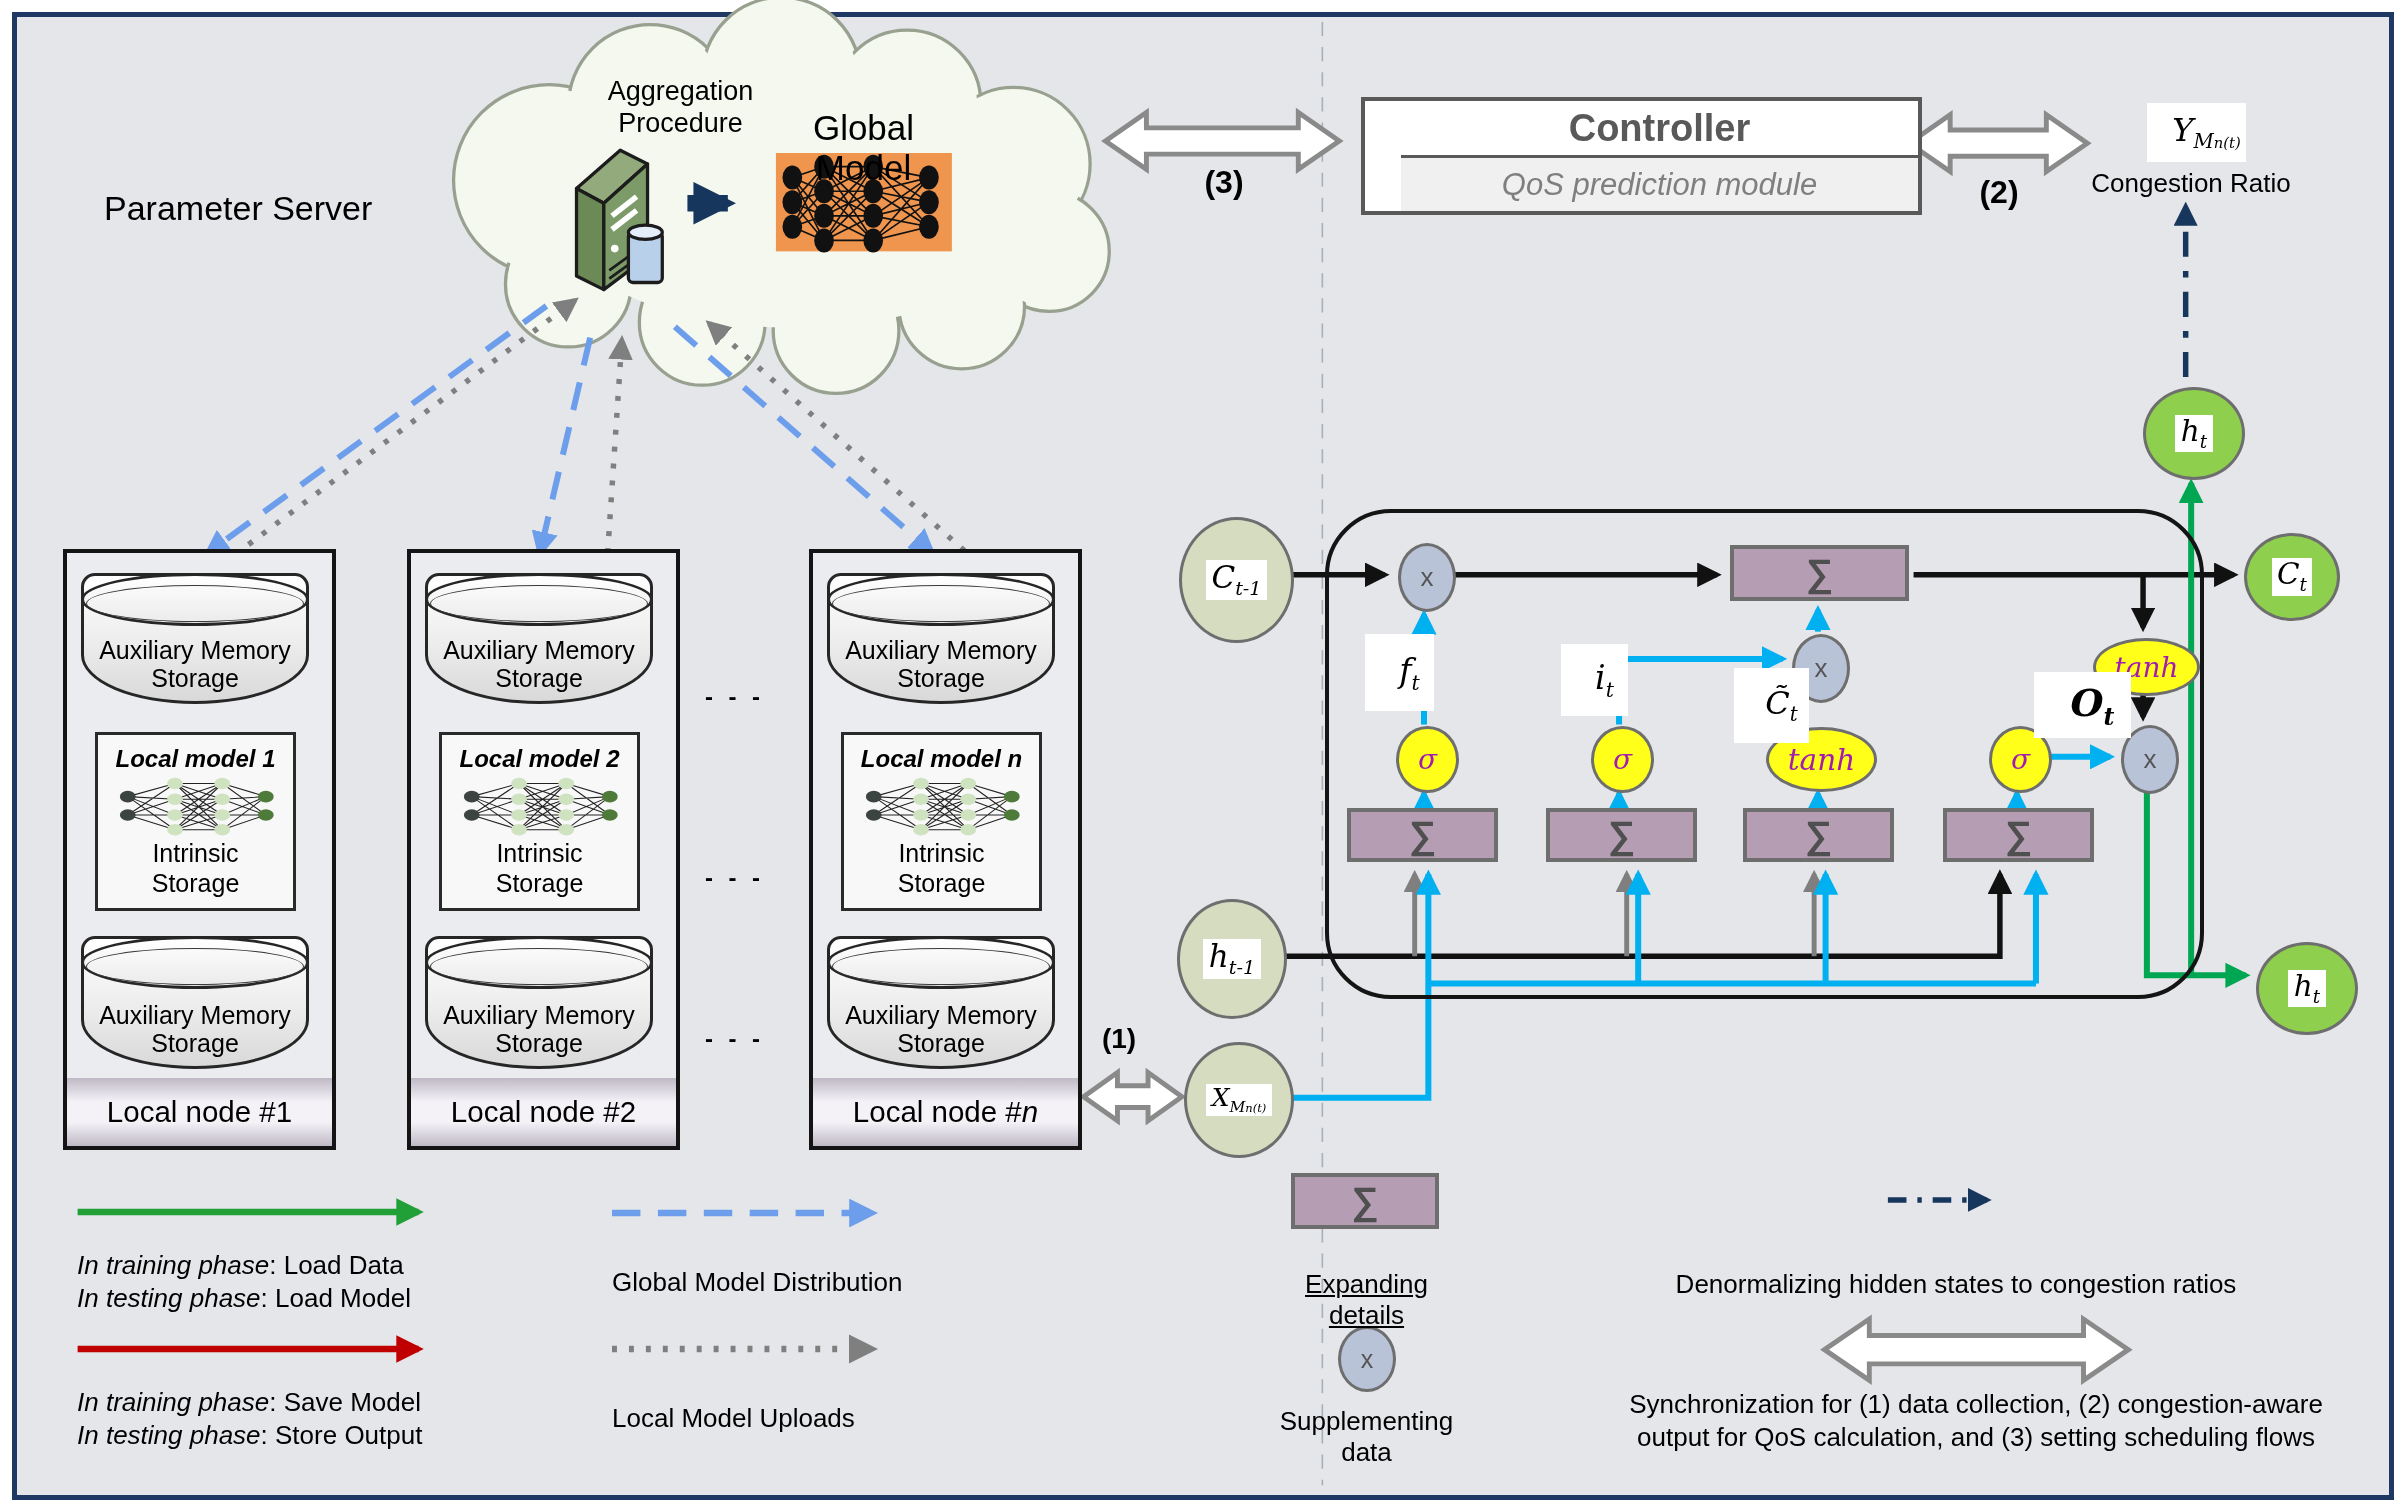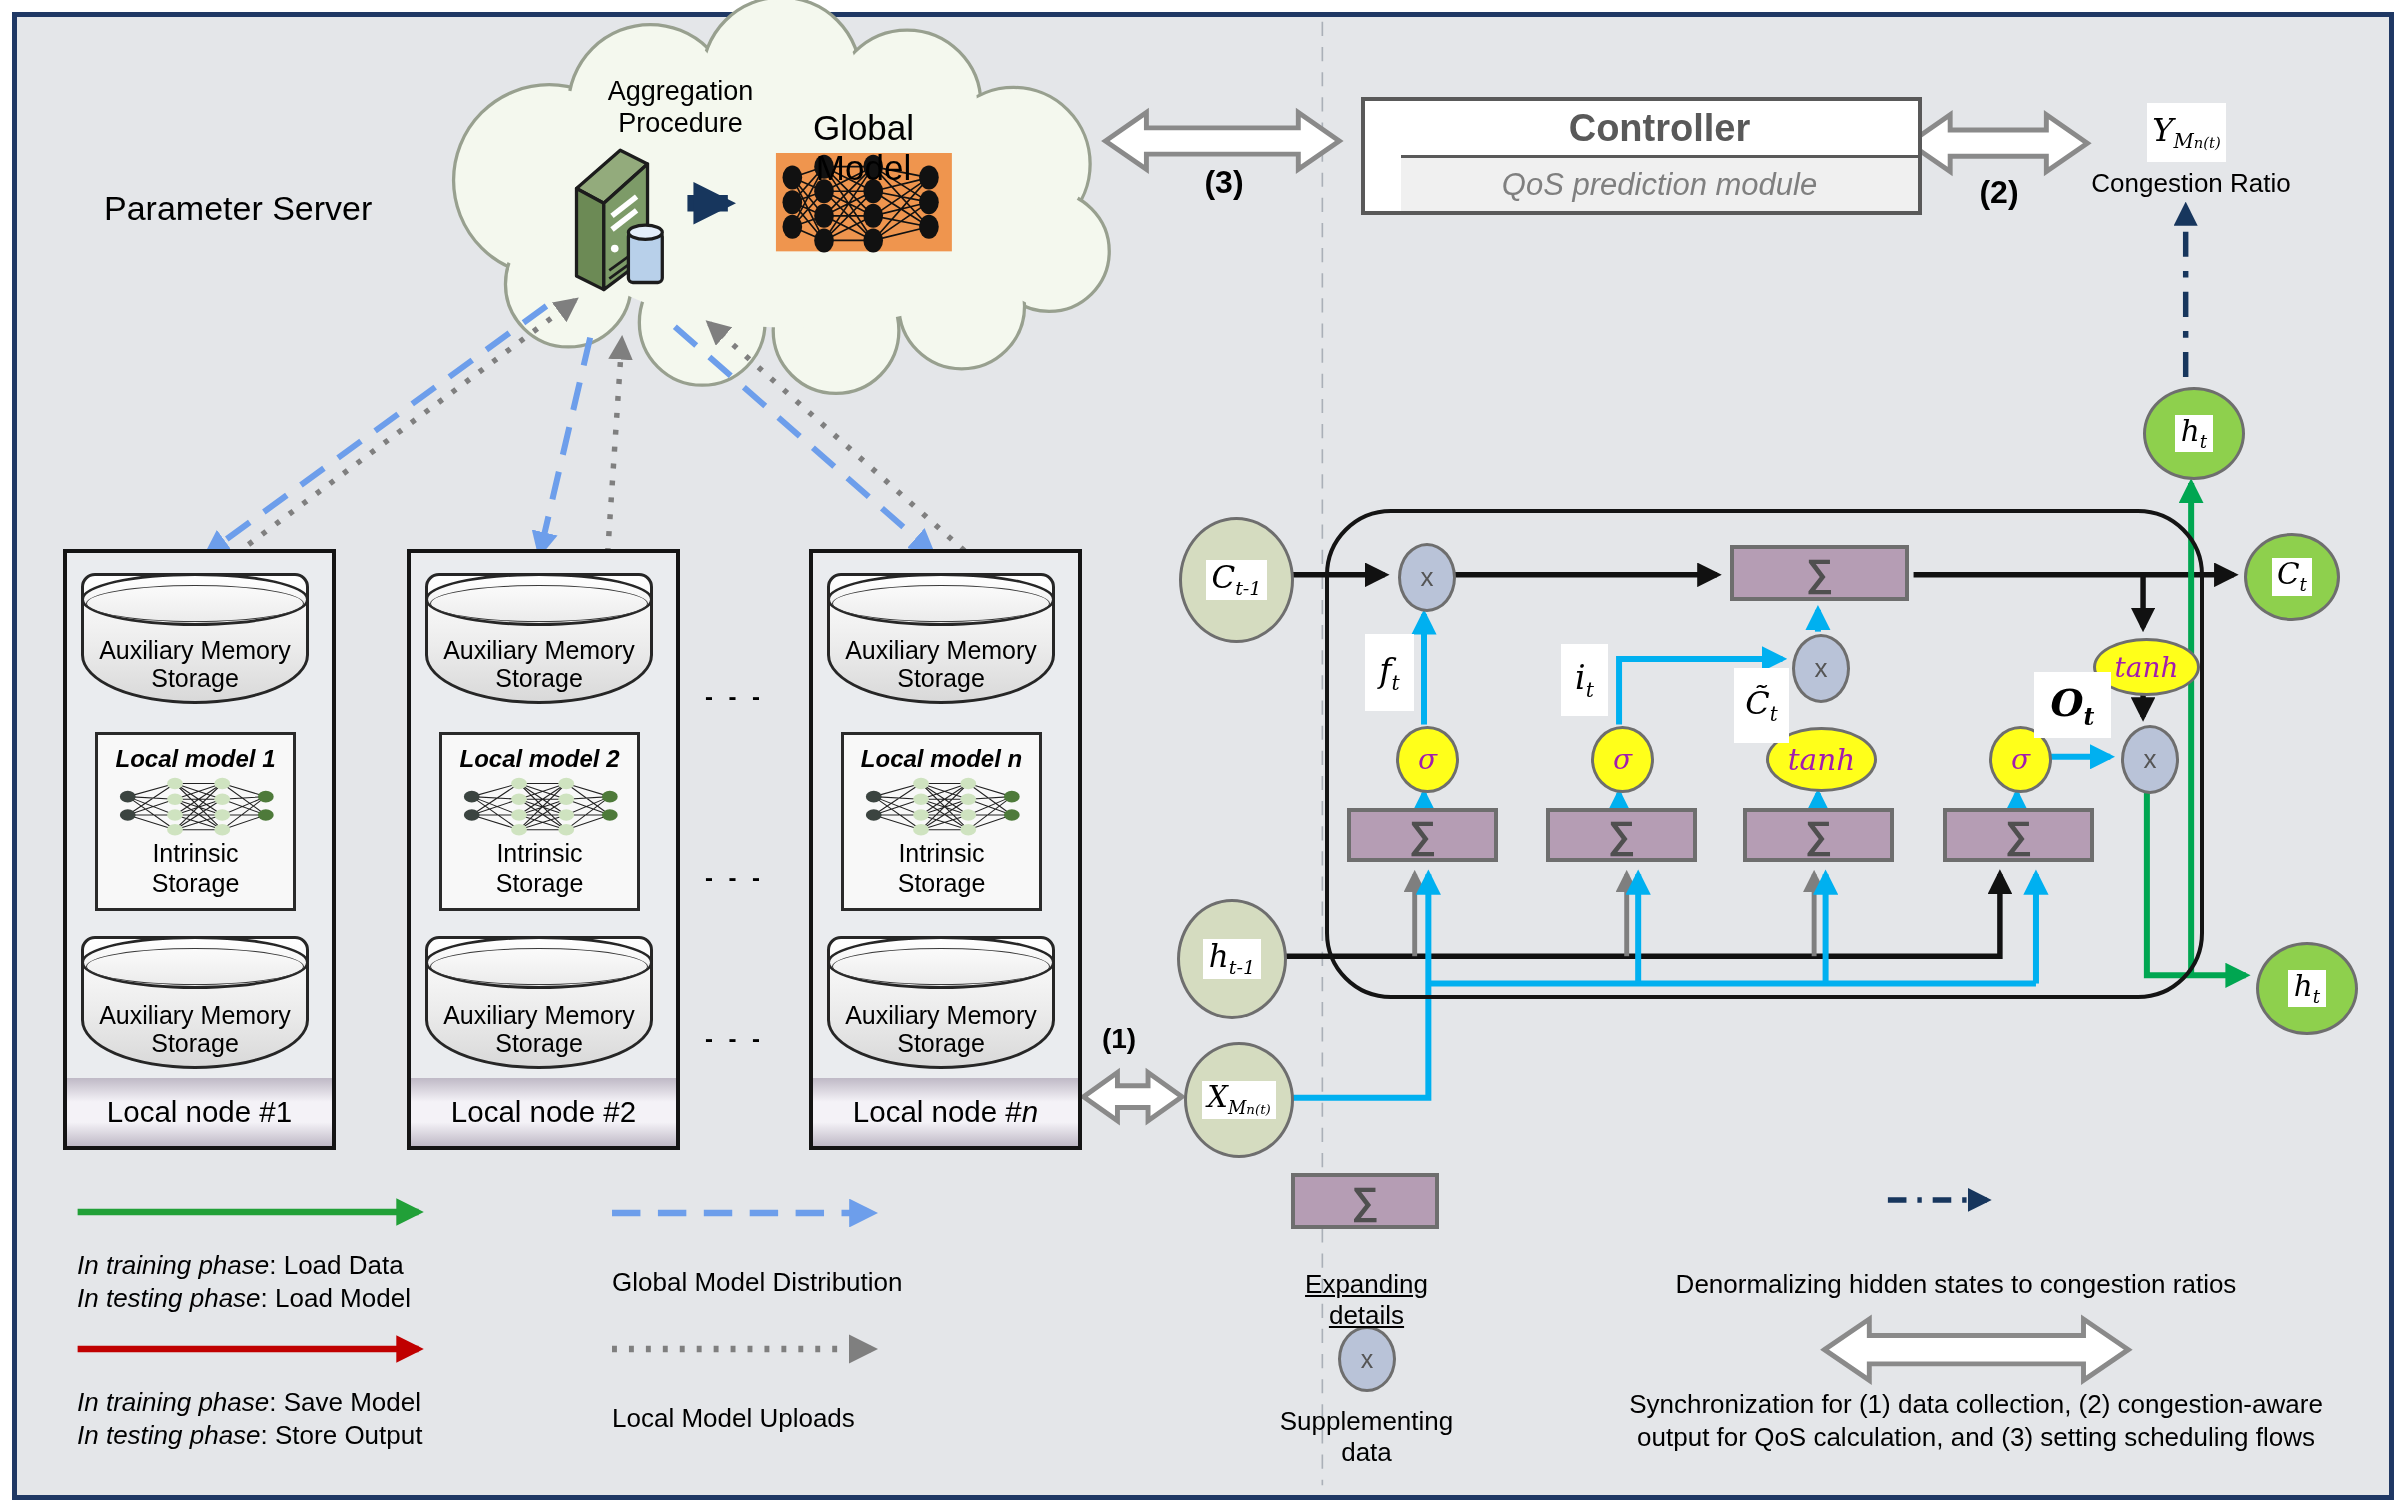--- a/index.html
+++ b/index.html
@@ -34,21 +34,21 @@
   .modeltitle{font-size:24px;font-weight:bold;font-style:italic;margin-top:10px;}
   .instor{font-size:25px;line-height:1.2;}
   .ctrl{border:4.4px solid #595959;background:#fff;z-index:6;padding-left:36px;}
   .ctrl .t{height:54px;display:flex;align-items:center;justify-content:center;
         font-size:38px;font-weight:bold;color:#595959;}
   .ctrl .b{height:53px;border-top:3.8px solid #595959;background:#f0f0f0;display:flex;align-items:center;justify-content:center;
         font-size:31px;color:#7f7f7f;font-style:italic;}
   .biglabel{font-size:32px;font-weight:bold;text-align:center;z-index:7;}
   .legendtxt{font-size:26px;z-index:7;}
   .ctext{text-align:center;}
-  .wirelabel{background:#fff;text-align:center;z-index:7;display:flex;align-items:center;justify-content:center;}
+  .wirelabel{background:#fff;text-align:center;z-index:7;display:flex;align-items:center;justify-content:center;padding-left:20px;}
   svg{position:absolute;left:0;top:0;}
   .dots{z-index:7;font-weight:bold;font-size:24px;letter-spacing:4.4px;color:#000;}
 </style>
 </head>
 <body>
 
 <div class="canvas">
   <div class="abs frame"></div>
 
   <svg width="2401" height="1507" viewBox="0 0 4394 2758">
@@ -370,21 +370,21 @@
 
   <div class="abs cell" style="left:1325px;top:509px;width:871px;height:482px;"></div>
 
   <div class="abs nellipse sage" style="left:1179px;top:517px;width:109px;height:120px;">
     <span class="wlab math" style="font-size:31px;"><span>C</span><sub class="s1">t-1</sub></span>
     </div>
   <div class="abs nellipse sage" style="left:1177px;top:899px;width:104px;height:114px;">
     <span class="wlab math" style="font-size:31px;"><span>h</span><sub class="s1">t-1</sub></span>
     </div>
   <div class="abs nellipse sage" style="left:1184px;top:1042px;width:104px;height:110px;">
-    <span class="wlab math" style="font-size:29px;"><span>X</span><sub class="s1">M</sub><sub class="s2">n(t)</sub></span>
+    <span class="wlab math" style="font-size:25px;"><span>X</span><sub class="s1">M</sub><sub class="s2">n(t)</sub></span>
     </div>
   <div class="abs nellipse green" style="left:2244px;top:533px;width:90px;height:82px;">
     <span class="wlab math" style="font-size:29.5px;"><span>C</span><sub class="s1">t</sub></span>
     </div>
   <div class="abs nellipse green" style="left:2143px;top:387px;width:96px;height:87px;">
     <span class="wlab math" style="font-size:29.5px;"><span>h</span><sub class="s1">t</sub></span>
     </div>
   <div class="abs nellipse green" style="left:2256px;top:942px;width:96px;height:87px;">
     <span class="wlab math" style="font-size:29.5px;"><span>h</span><sub class="s1">t</sub></span>
     </div>

